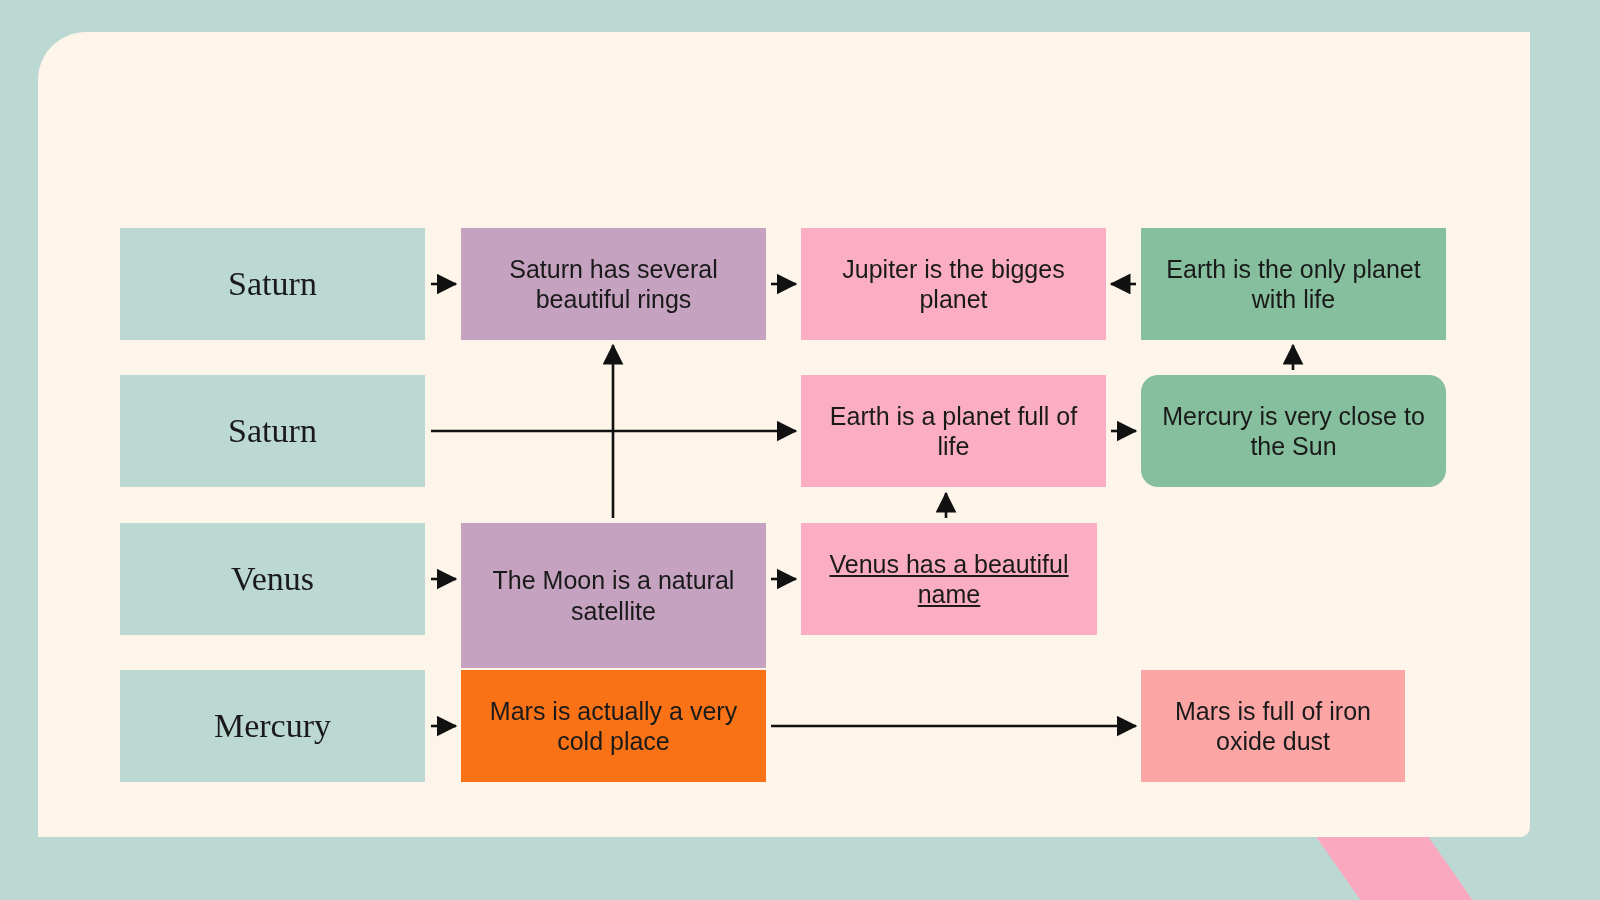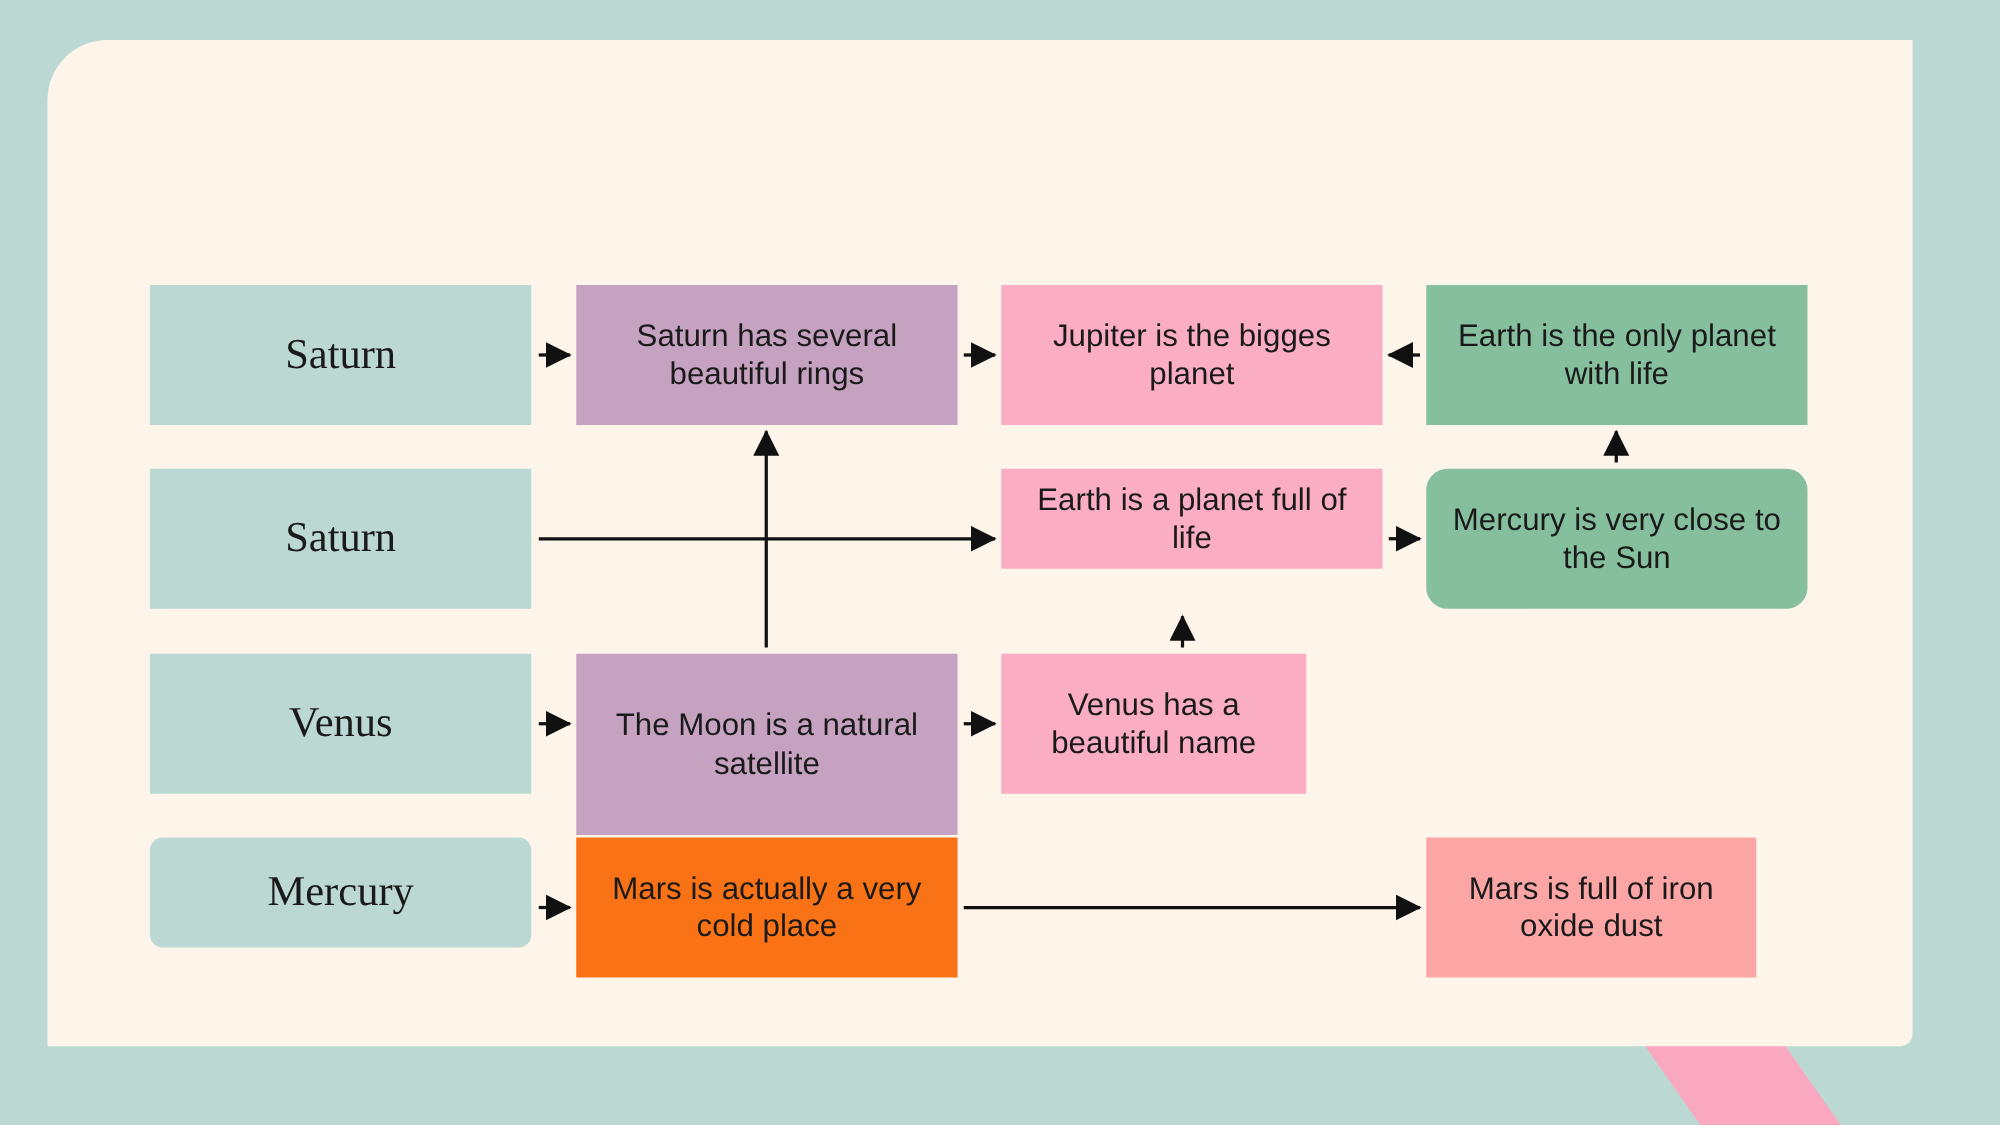--- a/index.html
+++ b/index.html
@@ -122,26 +122,26 @@
             <path d="M 908 486 L 908 461" marker-end="url(#ah)"></path>
             <path d="M 575 633 L 575 608" marker-end="url(#ah)"></path>
             <path d="M 393 694 L 418 694" marker-end="url(#ah)"></path>
             <path d="M 733 694 L 1098 694" marker-end="url(#ah)"></path>
           </g>
       </svg>
       <div id="node-layer">
           <div class="node label" style="left: 82px; top: 196px; width: 305px; height: 112px; background: rgb(188, 216, 210);">Saturn</div>
           <div class="node label" style="left: 82px; top: 343px; width: 305px; height: 112px; background: rgb(188, 216, 210);">Saturn</div>
           <div class="node label" style="left: 82px; top: 491px; width: 305px; height: 112px; background: rgb(188, 216, 210);">Venus</div>
-          <div class="node label" style="left: 82px; top: 638px; width: 305px; height: 88px; background: rgb(188, 216, 210); border-radius: 10px;">Mercury</div>
+          <div class="node label" style="left: 82px; top: 638px; width: 305px; height: 112px; background: rgb(188, 216, 210);">Mercury</div>
           <div class="node fact" style="left: 423px; top: 196px; width: 305px; height: 112px; background: rgb(196, 162, 192);">Saturn has several beautiful rings</div>
           <div class="node fact" style="left: 423px; top: 491px; width: 305px; height: 145px; background: rgb(196, 162, 192);">The Moon is a natural satellite</div>
           <div class="node fact" style="left: 423px; top: 638px; width: 305px; height: 112px; background: #f97316;">Mars is actually a very cold place</div>
           <div class="node fact" style="left: 763px; top: 196px; width: 305px; height: 112px; background: rgb(251, 174, 195);">Jupiter is the bigges planet</div>
-          <div class="node fact" style="left: 763px; top: 343px; width: 305px; height: 80px; background: rgb(251, 174, 195);">Earth is a planet full of life</div>
-          <div class="node fact" style="left: 763px; top: 491px; width: 244px; height: 112px; background: rgb(251, 174, 195);">Venus has a beautiful name</div>
+          <div class="node fact" style="left: 763px; top: 343px; width: 305px; height: 112px; background: rgb(251, 174, 195);">Earth is a planet full of life</div>
+          <div class="node fact" style="left: 763px; top: 491px; width: 296px; height: 112px; background: rgb(251, 174, 195); text-decoration: underline;">Venus has a beautiful name</div>
           <div class="node fact" style="left: 1103px; top: 196px; width: 305px; height: 112px; background: rgb(134, 191, 158);">Earth is the only planet with life</div>
           <div class="node fact" style="left: 1103px; top: 343px; width: 305px; height: 112px; background: rgb(134, 191, 158); border-radius: 17px;">Mercury is very close to the Sun</div>
           <div class="node fact" style="left: 1103px; top: 638px; width: 264px; height: 112px; background: #fca5a5;">Mars is full of iron oxide dust</div>
         </div>
     </div>
   </div>
 </div>
 
 </body></html>

